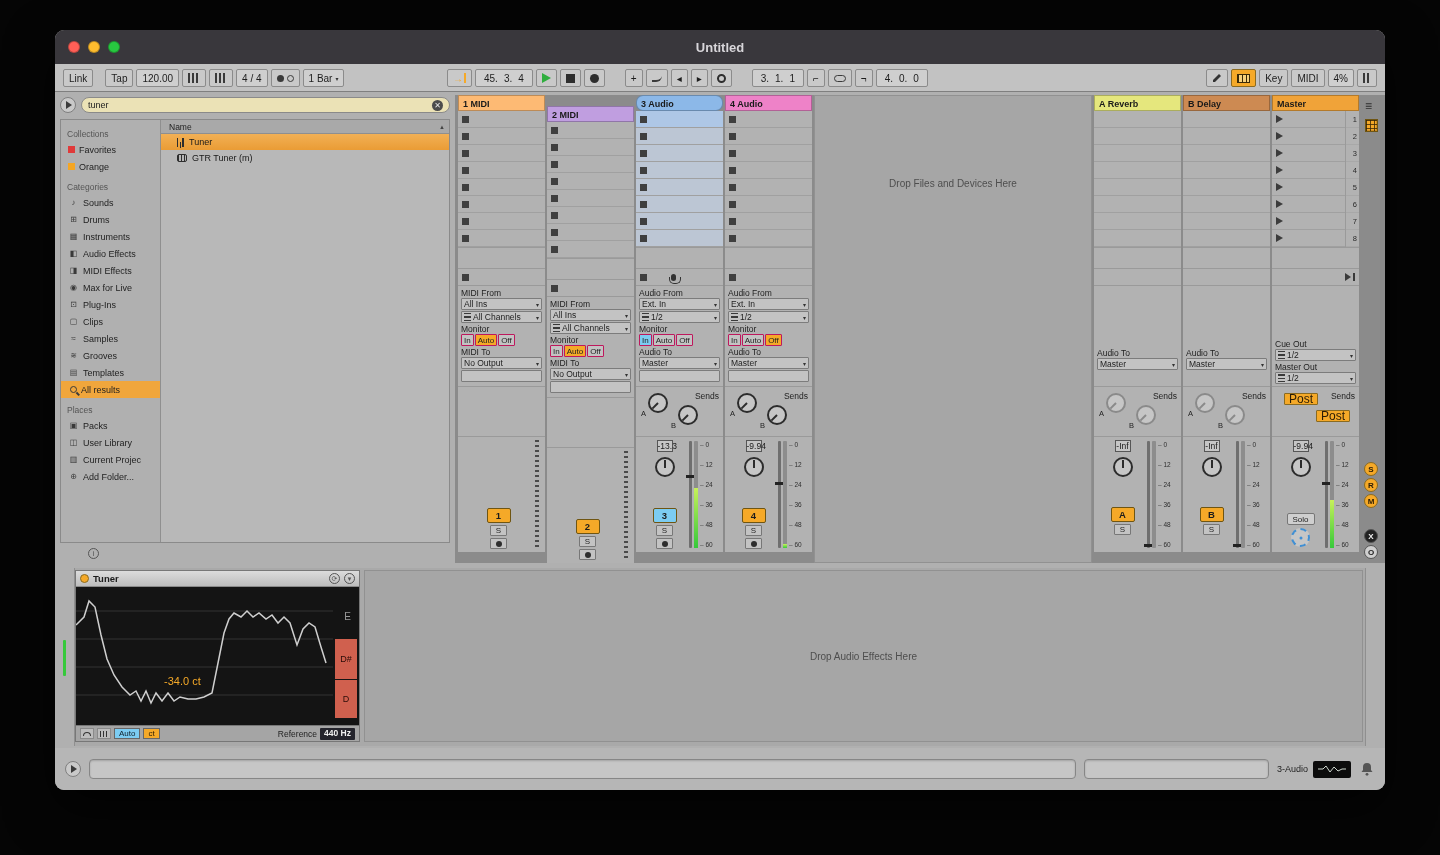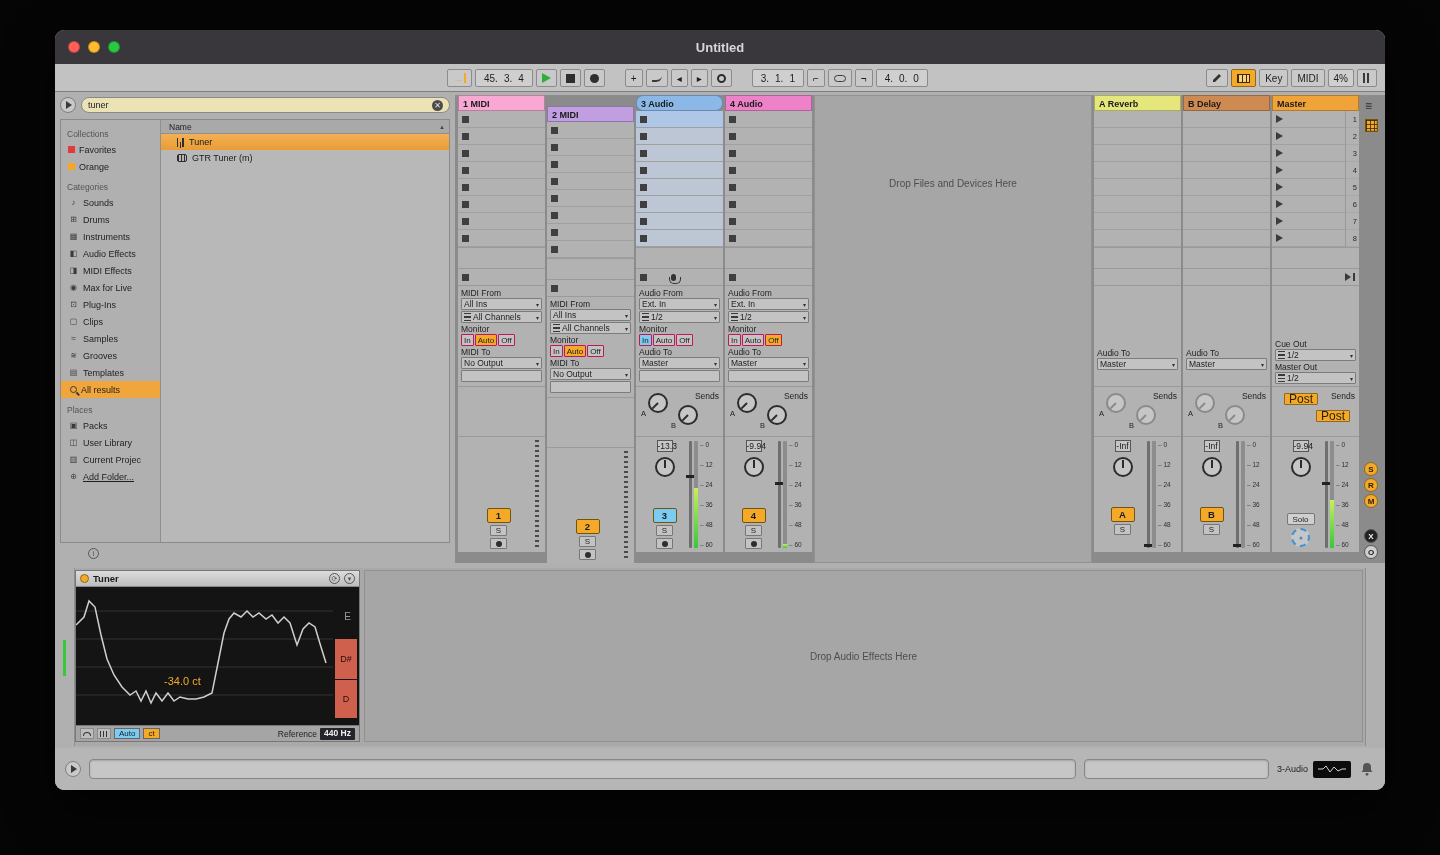--- a/index.html
+++ b/index.html
@@ -46,21 +46,21 @@
   .clearbtn{width:11px;height:11px;border-radius:50%;background:#4c4c4c;color:#e8e8e8;font-size:8px;line-height:11px;text-align:center;flex:none}
   .bbody{position:absolute;top:24px;bottom:18px;left:0;right:0;display:flex;border:1px solid #8a8a8a;background:#b4b4b4}
   .bsidebar{width:100px;border-right:1px solid #8f8f8f;padding-top:2px;overflow:hidden;background:#b0b0b0}
   .bgrouphdr{font-size:8.5px;color:#555;padding:7px 0 2px 6px}
   .bitem{height:17px;display:flex;align-items:center;gap:4px;padding-left:7px;font-size:9px;color:#1e1e1e}
   .bitem.on{background:#f0a63c}
   .colsq{width:7px;height:7px;flex:none}
   .icg{width:11px;text-align:center;font-size:8px;color:#3a3a3a;flex:none}
   .lens{width:7px;height:7px;border:1.5px solid #3a3a3a;border-radius:50%;position:relative;flex:none;margin-left:2px}
   .lens::after{content:"";position:absolute;left:5px;top:6px;width:4px;height:1.5px;background:#3a3a3a;transform:rotate(45deg)}
-  .underl{text-decoration:underline}
+  .underl{}
   .bresults{flex:1;display:flex;flex-direction:column;background:#b8b8b8}
   .rhdr{height:14px;background:#a9a9a9;border-bottom:1px solid #8f8f8f;display:flex;align-items:center;font-size:8.5px;color:#222;padding:0 4px 0 8px}
   .rhdr .sort{margin-left:auto;font-size:6px;color:#444}
   .rrow{height:16px;display:flex;align-items:center;gap:5px;padding-left:16px;font-size:9px;color:#1a1a1a}
   .rrow.on{background:linear-gradient(#f2b055,#ea9c35)}
   .forkic{width:7px;height:9px;flex:none;background:linear-gradient(90deg,#2e2e2e 0 1.5px,transparent 1.5px 5px,#2e2e2e 5px 6.5px);position:relative}
   .forkic::after{content:"";position:absolute;left:2.5px;top:4px;width:1.5px;height:6px;background:#2e2e2e}
   .m4lic{width:10px;height:8px;border:1px solid #2e2e2e;border-radius:2px;flex:none;background:repeating-linear-gradient(90deg,#2e2e2e 0 1px,transparent 1px 3px)}
   .bfooter{position:absolute;bottom:0;left:0;right:0;height:16px;display:flex;align-items:center;padding-left:28px}
   .infoic{width:11px;height:11px;border-radius:50%;border:1px solid #555;color:#555;font-size:8px;line-height:10px;text-align:center}
@@ -178,20 +178,41 @@
     <div class="titlebar">
       <div class="traffic">
         <span class="tl" style="background:#ff5f57"></span>
         <span class="tl" style="background:#febc2e"></span>
         <span class="tl" style="background:#28c840"></span>
       </div>
       <span class="title">Untitled</span>
     </div>
 
     <div class="toolbar">
+      <div class="tb-left">
+        <div class="tbtn">Link</div>
+        <div style="width:6px"></div>
+        <div class="tbtn">Tap</div>
+        <div class="tbox">120.00</div>
+        <div class="tbtn">
+            <span class="bars"></span>
+          </div>
+        <div class="tbtn">
+            <span class="bars"></span>
+          </div>
+        <div class="tbox">4 / 4</div>
+        <div class="tbtn">
+            <span class="dot-f"></span>
+            <span class="dot-o"></span>
+          </div>
+        <div class="tbox">
+            <span>1 Bar</span>
+            <span class="dd">▾</span>
+          </div>
+      </div>
       <div class="tb-center">
         <div class="tbtn">
             <span class="follow-arrow">→<span class="fbar"></span></span>
           </div>
         <div class="tbox pos">
           <span>45.</span>
             <span>3.</span>
             <span>4</span>
         </div>
         <div class="tbtn">
@@ -354,21 +375,21 @@
           </div>
         </div>
         <div class="bfooter">
           <span class="infoic">i</span>
         </div>
       </div>
 
       <div class="session">
 
         <div class="tcol">
-          <div class="thead" style="background: #f9a8d4;">1 MIDI</div>
+          <div class="thead" style="background: #fdba74;">1 MIDI</div>
           <div class="slotgrid">
               <div class="clipslot">
                 <span class="stopsq"></span>
               </div>
               <div class="clipslot">
                 <span class="stopsq"></span>
               </div>
               <div class="clipslot">
                 <span class="stopsq"></span>
               </div>

